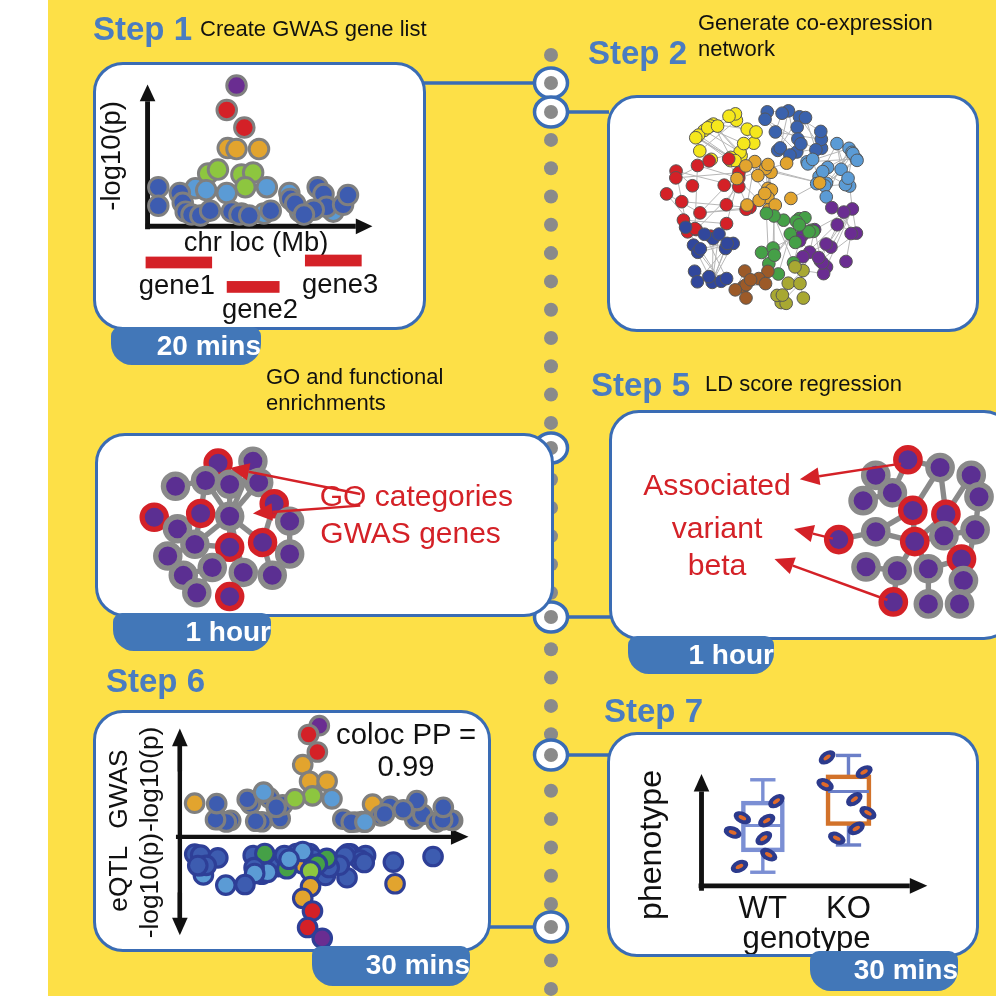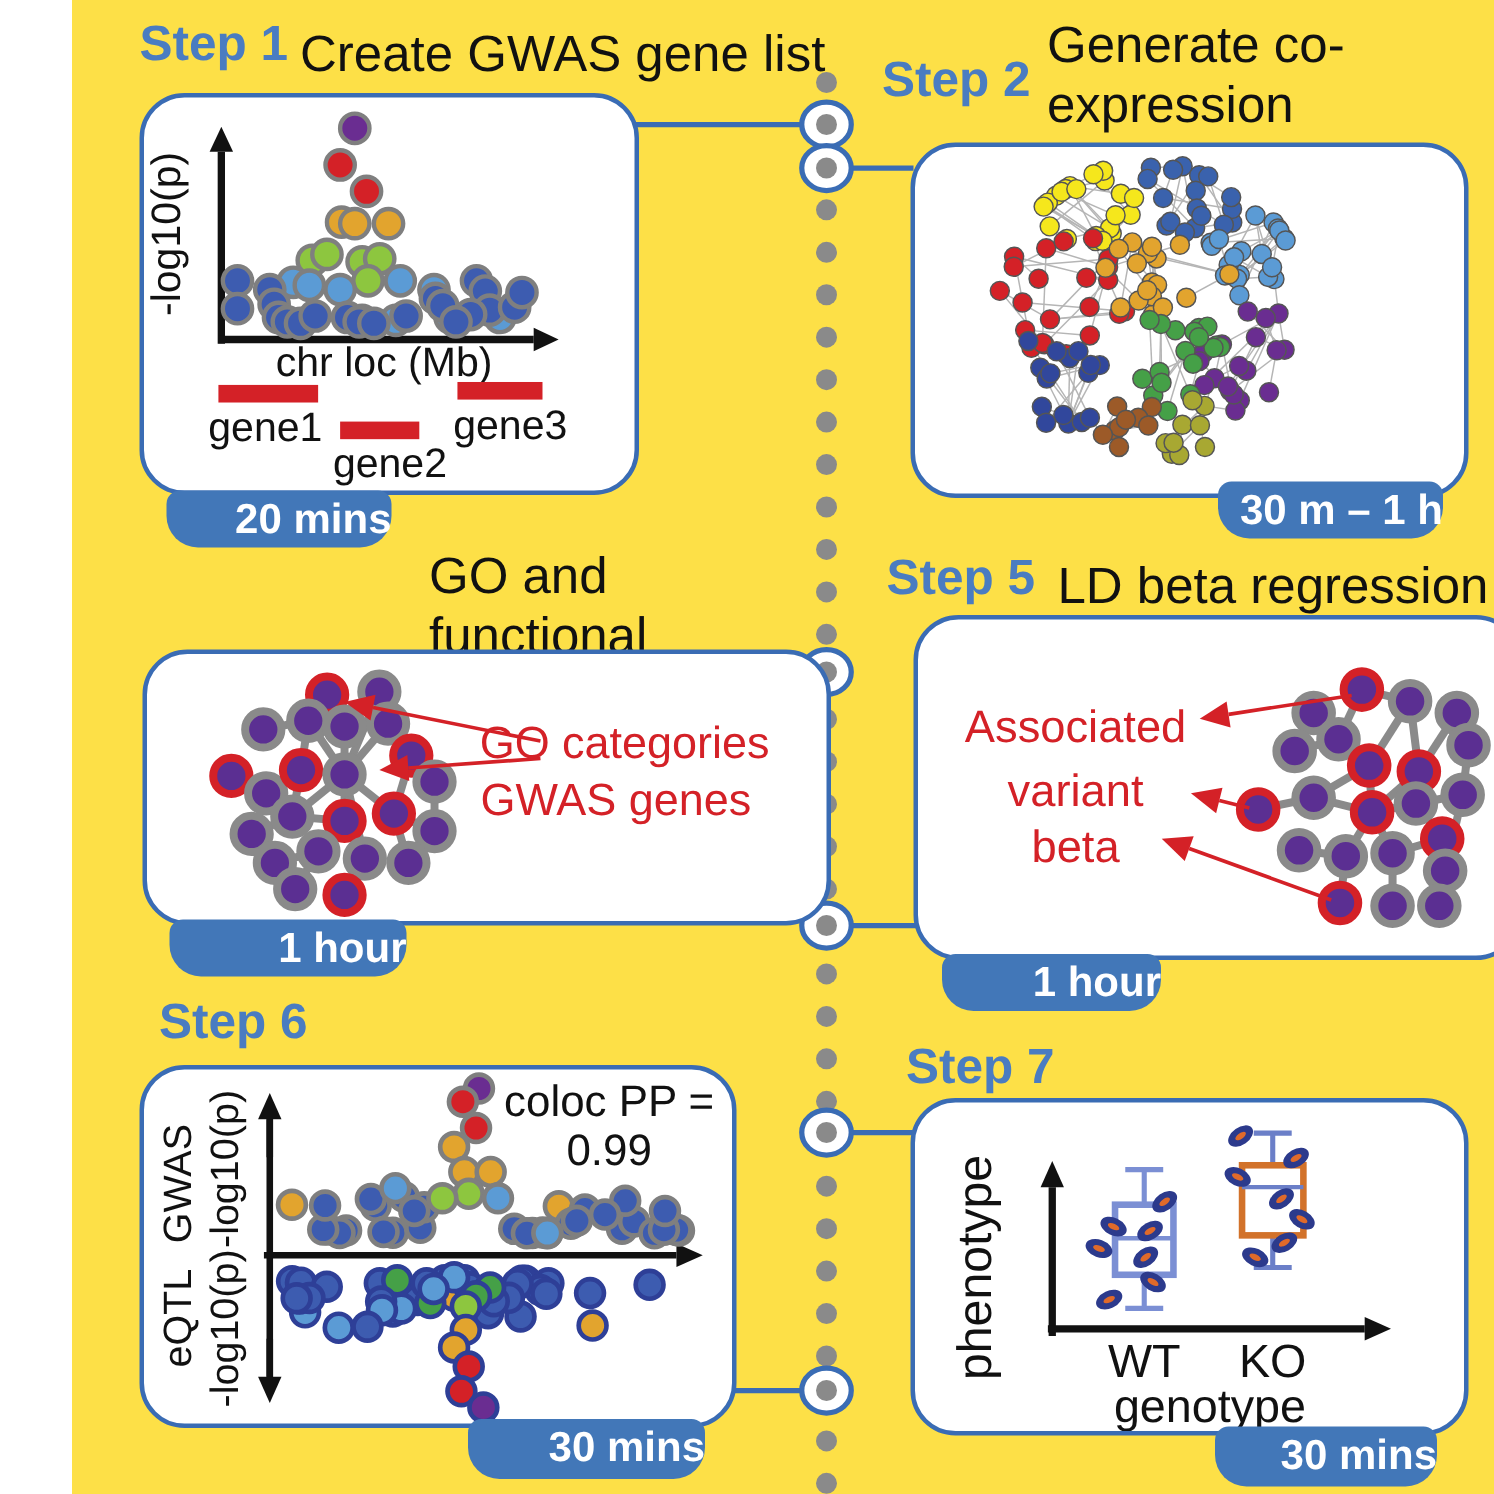--- a/index.html
+++ b/index.html
@@ -1,19 +1,19 @@
 <!DOCTYPE html>
 <html><head>
 <meta charset="utf-8">
 <style>
   html,body{margin:0;padding:0;background:#fff;}
   #figure{position:relative;width:996px;height:996px;background:#fde047;overflow:hidden;
           font-family:"Liberation Sans","DejaVu Sans",sans-serif;margin-left:48px;}
   .hdr-label{position:absolute;font-size:33px;font-weight:bold;color:#4a7cc1;white-space:nowrap;}
-  .hdr-title{position:absolute;font-size:34px;color:#111;white-space:pre-line;line-height:1.18;}
+  .hdr-title{position:absolute;font-size:22px;color:#111;white-space:pre-line;line-height:1.18;}
   .panel{position:absolute;border:3.5px solid #3a6cb4;border-radius:30px;background:#fff;box-sizing:border-box;}
   .panel svg{width:100%;height:100%;display:block;}
   .badge{position:absolute;background:#4277b8;color:#fff;font-weight:bold;font-size:28px;
          text-align:right;border-radius:9px 9px 21px 21px;padding-top:3px;box-sizing:border-box;height:38px;}
   #tl{position:absolute;left:0;top:0;pointer-events:none;}
 </style>
 </head>
 <body>
 
 <div id="figure">
@@ -484,23 +484,22 @@
           <circle cx="169.6374270336909" cy="202.54764982714866" r="6.5" fill="#a8a832" stroke="#555" stroke-width="1"></circle>
           <circle cx="178.99685549395008" cy="210.6565473029013" r="6.5" fill="#a8a832" stroke="#555" stroke-width="1"></circle>
           <circle cx="175.1091332897042" cy="202.21772765499847" r="6.5" fill="#a8a832" stroke="#555" stroke-width="1"></circle>
           <circle cx="196.29806933301626" cy="177.0753969529286" r="6.5" fill="#a8a832" stroke="#555" stroke-width="1"></circle>
           <circle cx="193.15834016237648" cy="190.30802470135535" r="6.5" fill="#a8a832" stroke="#555" stroke-width="1"></circle>
           <circle cx="196.5854996402607" cy="205.25042100186926" r="6.5" fill="#a8a832" stroke="#555" stroke-width="1"></circle>
           <circle cx="188.03076669434313" cy="173.2593827920925" r="6.5" fill="#a8a832" stroke="#555" stroke-width="1"></circle>
         </g>
       </svg>
   </div>
-  <div class="badge" style="left:764px;top:321px;width:150px">30 m – 1 h</div>
-
-  <div class="hdr-title" style="left:238px;top:364px;width:260px">GO and functional
+
+  <div class="hdr-title" style="left:218px;top:364px;width:260px">GO and functional
 enrichments</div>
   <div class="panel" style="left:47px;top:433px;width:459px;height:184px">
     <svg id="svg34" viewBox="0 0 396 184">
         <g>
           <line x1="88" y1="28" x2="100" y2="50" stroke="#8a8a8a" stroke-width="5.5"></line>
           <line x1="124" y1="26" x2="100" y2="50" stroke="#8a8a8a" stroke-width="5.5"></line>
           <line x1="44" y1="52" x2="75" y2="46" stroke="#8a8a8a" stroke-width="5.5"></line>
           <line x1="75" y1="46" x2="70" y2="80" stroke="#8a8a8a" stroke-width="5.5"></line>
           <line x1="100" y1="50" x2="100" y2="83" stroke="#8a8a8a" stroke-width="5.5"></line>
           <line x1="130" y1="48" x2="100" y2="83" stroke="#8a8a8a" stroke-width="5.5"></line>
@@ -561,21 +560,21 @@
         <polygon points="100,33 121.37665873006206,28.097096621545397 117.84656829757476,45.74754878398196" fill="#d42127"></polygon>
         <line x1="235" y1="72" x2="143.94825765443485" y2="78.56228773661731" stroke="#d42127" stroke-width="2.5"></line>
         <polygon points="124,80 143.30128713591264,69.58557179212161 144.59522817295706,87.539003681113" fill="#d42127"></polygon>
         <text x="293" y="72" font-size="31" font-family="&quot;Liberation Sans&quot;,&quot;DejaVu Sans&quot;,sans-serif" fill="#d42127" text-anchor="middle" font-weight="400">GO categories</text>
         <text x="287" y="111" font-size="31" font-family="&quot;Liberation Sans&quot;,&quot;DejaVu Sans&quot;,sans-serif" fill="#d42127" text-anchor="middle" font-weight="400">GWAS genes</text>
       </svg>
   </div>
   <div class="badge" style="left:65px;top:613px;width:158px">1 hour</div>
 
   <div class="hdr-label" style="left:543px;top:366px">Step 5</div>
-  <div class="hdr-title" style="left:657px;top:371px">LD beta regression</div>
+  <div class="hdr-title" style="left:657px;top:371px">LD score regression</div>
   <div class="panel" style="left:561px;top:410px;width:405px;height:230px">
     <svg id="svg5" viewBox="0 0 368 230">
         <g>
           <line x1="283" y1="48" x2="316" y2="56" stroke="#8a8a8a" stroke-width="5.5"></line>
           <line x1="283" y1="48" x2="267" y2="82" stroke="#8a8a8a" stroke-width="5.5"></line>
           <line x1="250" y1="64" x2="267" y2="82" stroke="#8a8a8a" stroke-width="5.5"></line>
           <line x1="316" y1="56" x2="288" y2="100" stroke="#8a8a8a" stroke-width="5.5"></line>
           <line x1="348" y1="64" x2="322" y2="104" stroke="#8a8a8a" stroke-width="5.5"></line>
           <line x1="237" y1="90" x2="267" y2="82" stroke="#8a8a8a" stroke-width="5.5"></line>
           <line x1="267" y1="82" x2="288" y2="100" stroke="#8a8a8a" stroke-width="5.5"></line>

